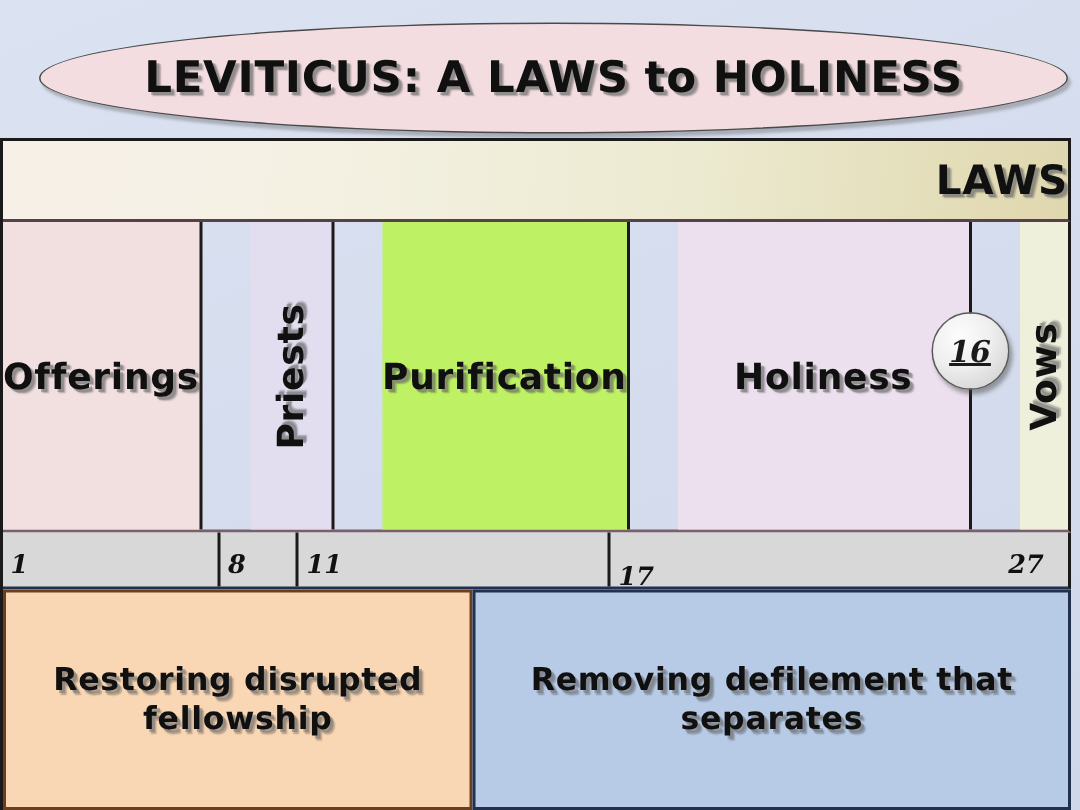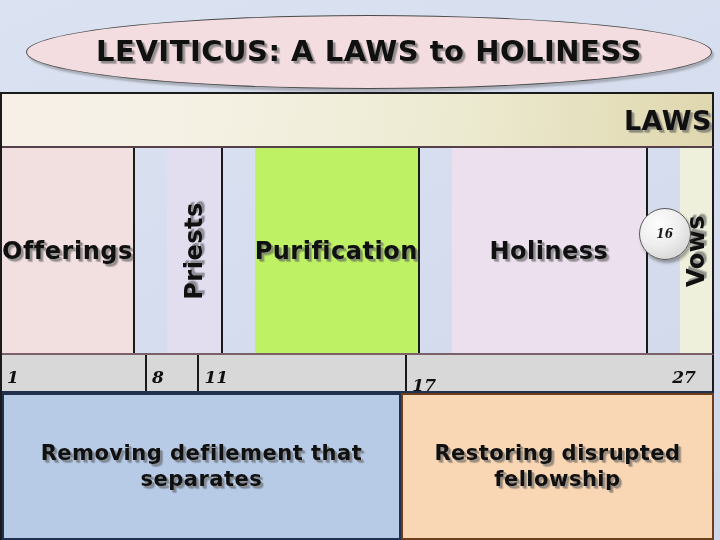--- a/index.html
+++ b/index.html
@@ -117,29 +117,30 @@
     border:2px solid #20304e;
     padding:0 6px;
   }
   .sum .lbl{font-size:21px;line-height:1.22;}
   .sum-left{width:400px;background:#b7cbe7;}
   .sum-right{width:314px;background:#fad7b4;border-color:#6b3f1e;}
 
   
   #badge-16{
     position:absolute;
-    left:384px;top:60px;
+    left:366px;top:60px;
     width:50px;height:50px;border-radius:50%;
     background:radial-gradient(circle at 36% 30%,#fdfdfd 0%,#eeeeee 45%,#c9c9c9 100%);
     border:1.5px solid #5a5a5a;
     box-shadow:2px 3px 3px rgba(60,60,60,.45);
     display:flex;align-items:center;justify-content:center;
-    font-size:12px;font-weight:bold;font-style:italic;color:#1a1a1a;
+    font-size:20px;font-weight:bold;font-style:italic;color:#1a1a1a;
     font-family:"DejaVu Serif", serif;
     z-index:5;
+    text-decoration:underline;
   }
 </style>
 </head>
 <body>
 
 <div id="title-ellipse">
   <span class="ink ttl">LEVITICUS: A LAWS to HOLINESS</span>
 </div>
 
 <div id="chart">
@@ -174,21 +175,21 @@
 
   <div class="row" id="numbers-row">
     <div class="num num-1">1</div>
     <div class="num num-8">8</div>
     <div class="num num-11">11</div>
     <div class="num num-17">17</div>
     <div class="num num-27">27</div>
   </div>
 
   <div class="row" id="summary-row">
+    <div class="sum sum-right">
+      <span class="ink lbl">Restoring disrupted fellowship</span>
+    </div>
     <div class="sum sum-left">
       <span class="ink lbl">Removing defilement that separates</span>
-    </div>
-    <div class="sum sum-right">
-      <span class="ink lbl">Restoring disrupted fellowship</span>
     </div>
   </div>
 
 </div>
 
 </body></html>

